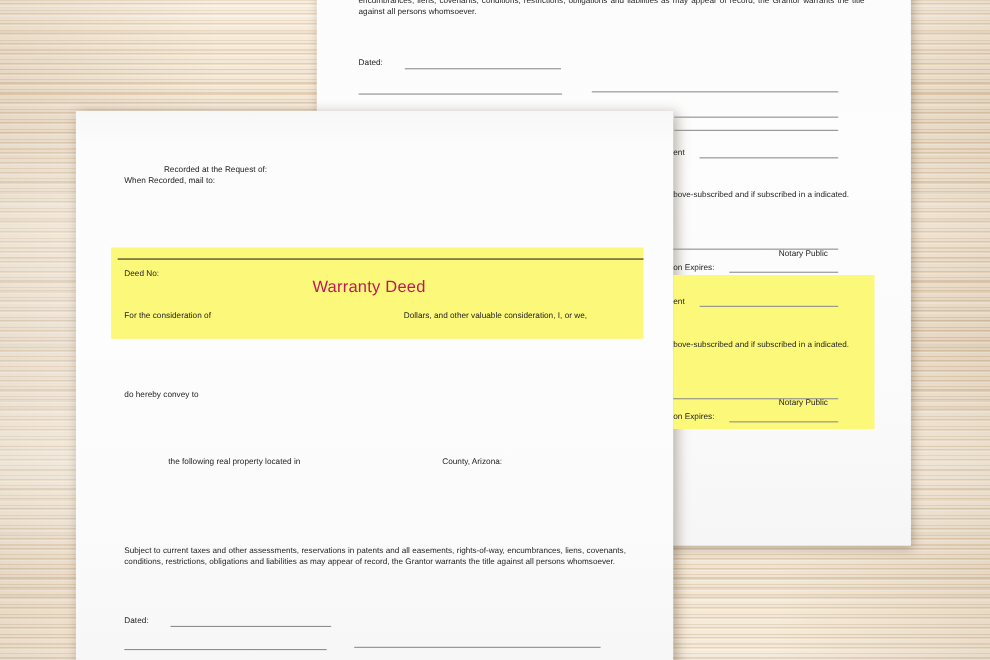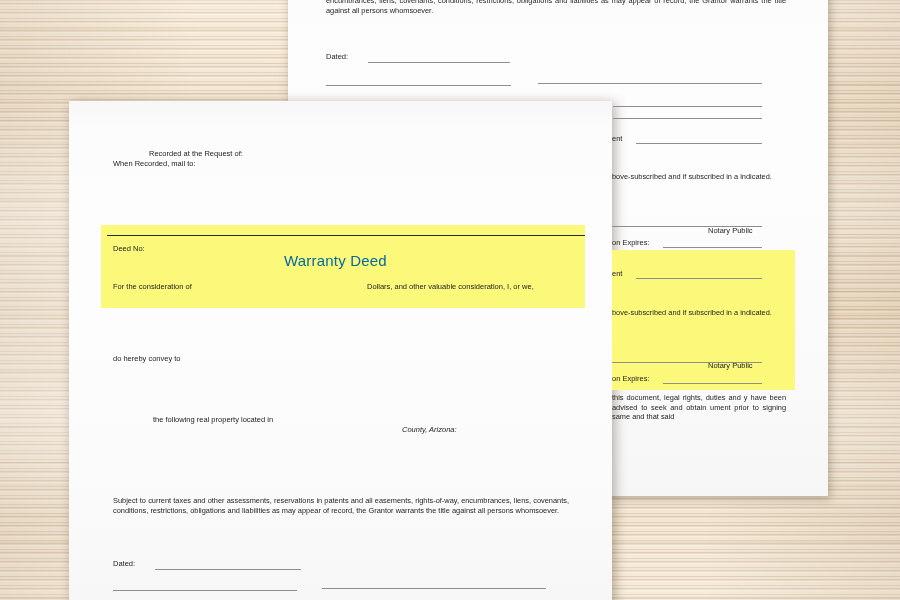--- a/index.html
+++ b/index.html
@@ -125,21 +125,21 @@
     border-top: 1.4px solid #2a2a2a;
   }
   .hl {
     position: absolute;
     background: #fbf87a;
   }
   .title {
     position: absolute;
     font-size: 15px;
     line-height: 17px;
-    color: #0369a1;
+    color: #be185d;
     letter-spacing: 0.2px;
     white-space: nowrap;
   }
   .bold { font-weight: normal; }
 
   
   .layer-hl  { z-index: 1; }
   .layer-ink { z-index: 2; }
 </style>
 </head>
@@ -181,21 +181,20 @@
       <div class="txt" style="left:324px; top:331px;">ent</div>
       <div class="rule" style="left:348px; top:340px; width:126px;"></div>
 
       <div class="para" style="left:324px; top:370px; width:168px;">bove-subscribed and if subscribed in a indicated.</div>
 
       <div class="rule" style="left:324px; top:424px; width:150px;"></div>
       <div class="txt" style="left:420px; top:423px;">Notary Public</div>
       <div class="txt" style="left:324px; top:436px;">on Expires:</div>
       <div class="rule" style="left:375px; top:445px; width:99px;"></div>
 
-      <div class="para" style="left:324px; top:455px; width:174px;">this document, legal rights, duties and y have been advised to seek and obtain ument prior to signing same and that said</div>
 
     </div>
   </div>
 
   <div class="sheet" id="front-doc">
     <div class="sheet-inner"></div>
 
     <div class="hl layer-hl" style="left:32px; top:124px; width:484px; height:83px;"></div>
 
     <div class="doc-body layer-ink">
@@ -208,21 +207,21 @@
       <div class="txt" style="left:44px; top:143px;">Deed No:</div>
 
       <div class="title" style="left:215px; top:151px;">Warranty Deed</div>
 
       <div class="txt" style="left:44px; top:181px;">For the consideration of</div>
       <div class="txt" style="left:298px; top:181px;">Dollars, and other valuable consideration, I, or we,</div>
 
       <div class="txt" style="left:44px; top:253px;">do hereby convey to</div>
 
       <div class="txt" style="left:44px; top:314px;padding-left:40px;">the following real property located in</div>
-      <div class="txt" style="left:333px; top:324px;font-style:italic;">County, Arizona:</div>
+      <div class="txt" style="left:333px; top:314px;">County, Arizona:</div>
 
       <div class="para" style="left:44px; top:395px; width:456px;">Subject to current taxes and other assessments, reservations in patents and all easements, rights-of-way, encumbrances, liens, covenants, conditions, restrictions, obligations and liabilities as may appear of record, the Grantor warrants the title against all persons whomsoever.</div>
 
       <div class="txt bold" style="left:44px; top:458px;">Dated:</div>
       <div class="rule" style="left:86px; top:468px; width:146px;"></div>
 
       <div class="rule" style="left:44px; top:489px; width:184px;"></div>
       <div class="rule" style="left:253px; top:487px; width:224px;"></div>
 
     </div>

